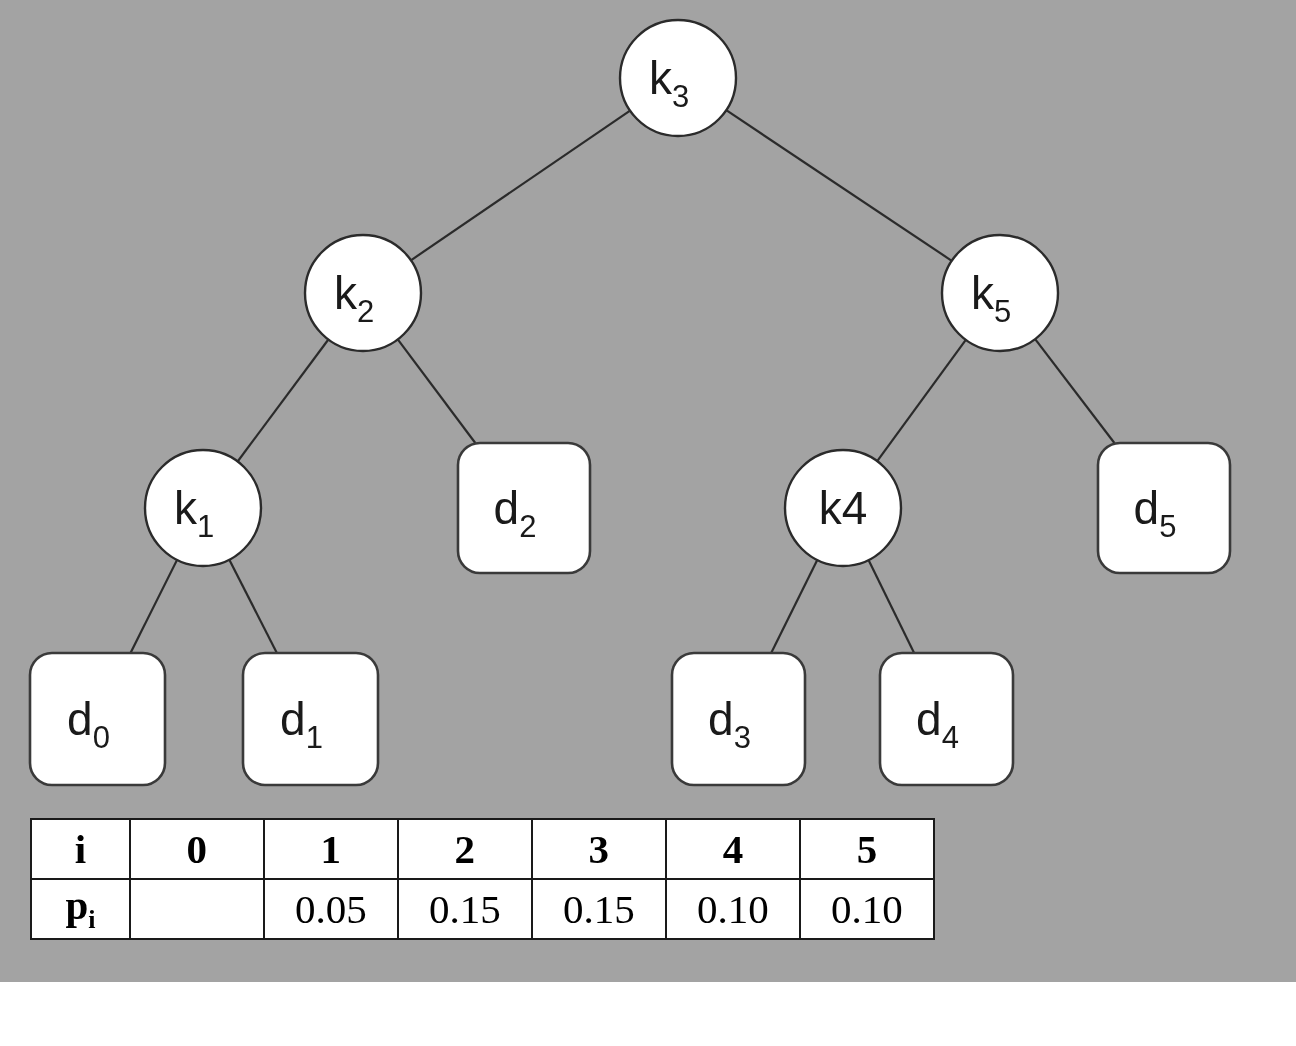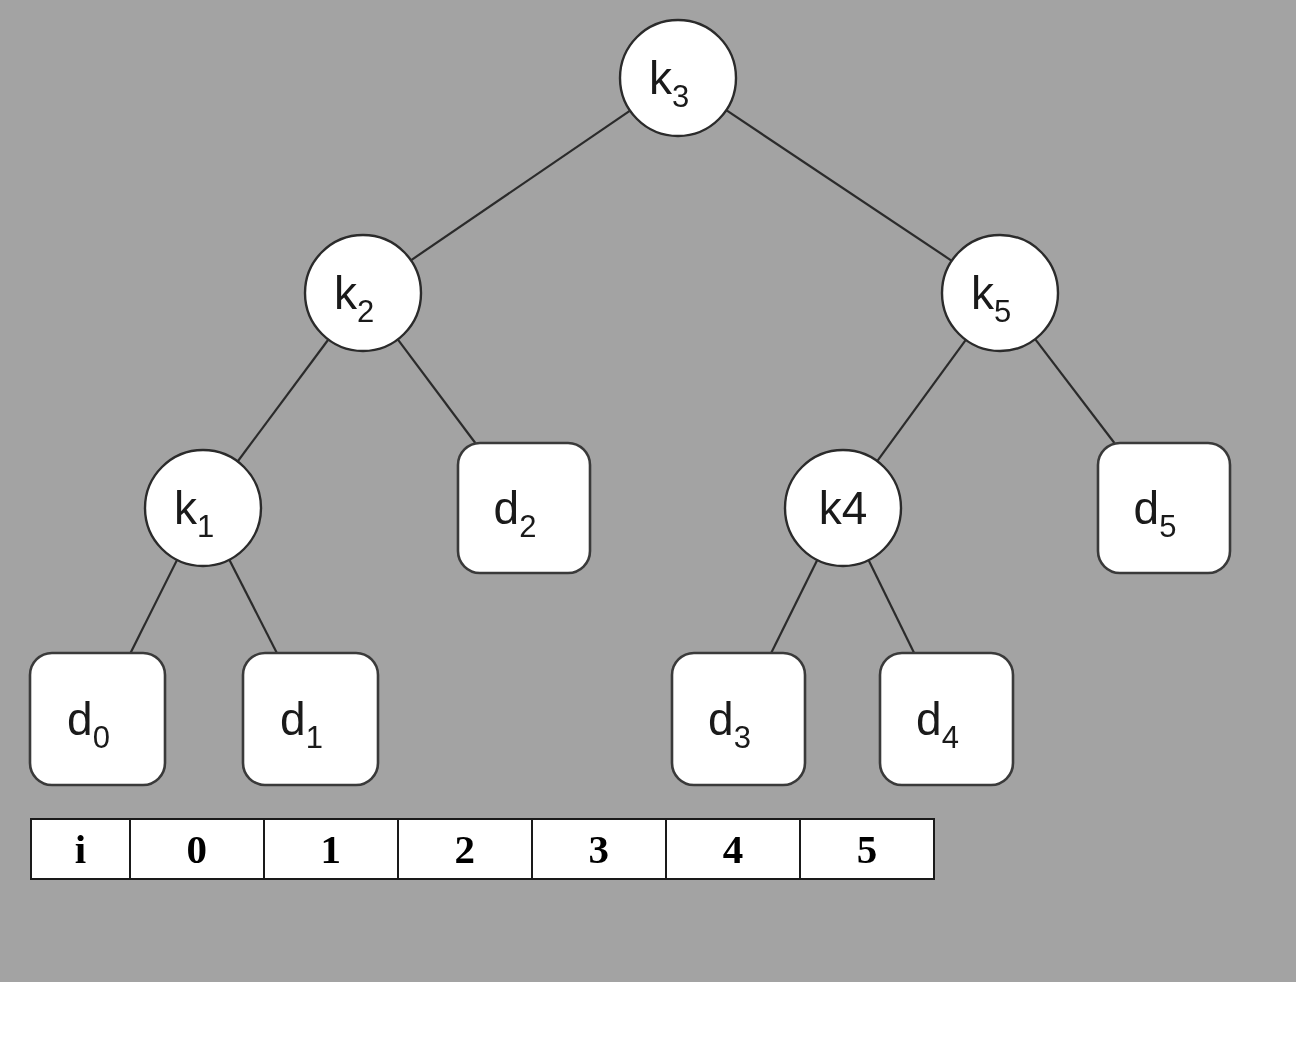--- a/index.html
+++ b/index.html
@@ -157,16 +157,25 @@
     <tbody id="prob-table-body">
         <tr class="header-row">
           <td class="rowlabel">i</td>
           <td class="datacell">0</td>
           <td class="datacell">1</td>
           <td class="datacell">2</td>
           <td class="datacell">3</td>
           <td class="datacell">4</td>
           <td class="datacell">5</td>
         </tr>
+        <tr>
+          <td class="rowlabel"><span>p</span><span class="sub-i">i</span></td>
+          <td class="datacell"></td>
+          <td class="datacell">0.05</td>
+          <td class="datacell">0.15</td>
+          <td class="datacell">0.15</td>
+          <td class="datacell">0.10</td>
+          <td class="datacell">0.10</td>
+        </tr>
       </tbody>
   </table>
 
 </div>
 
 </body></html>

